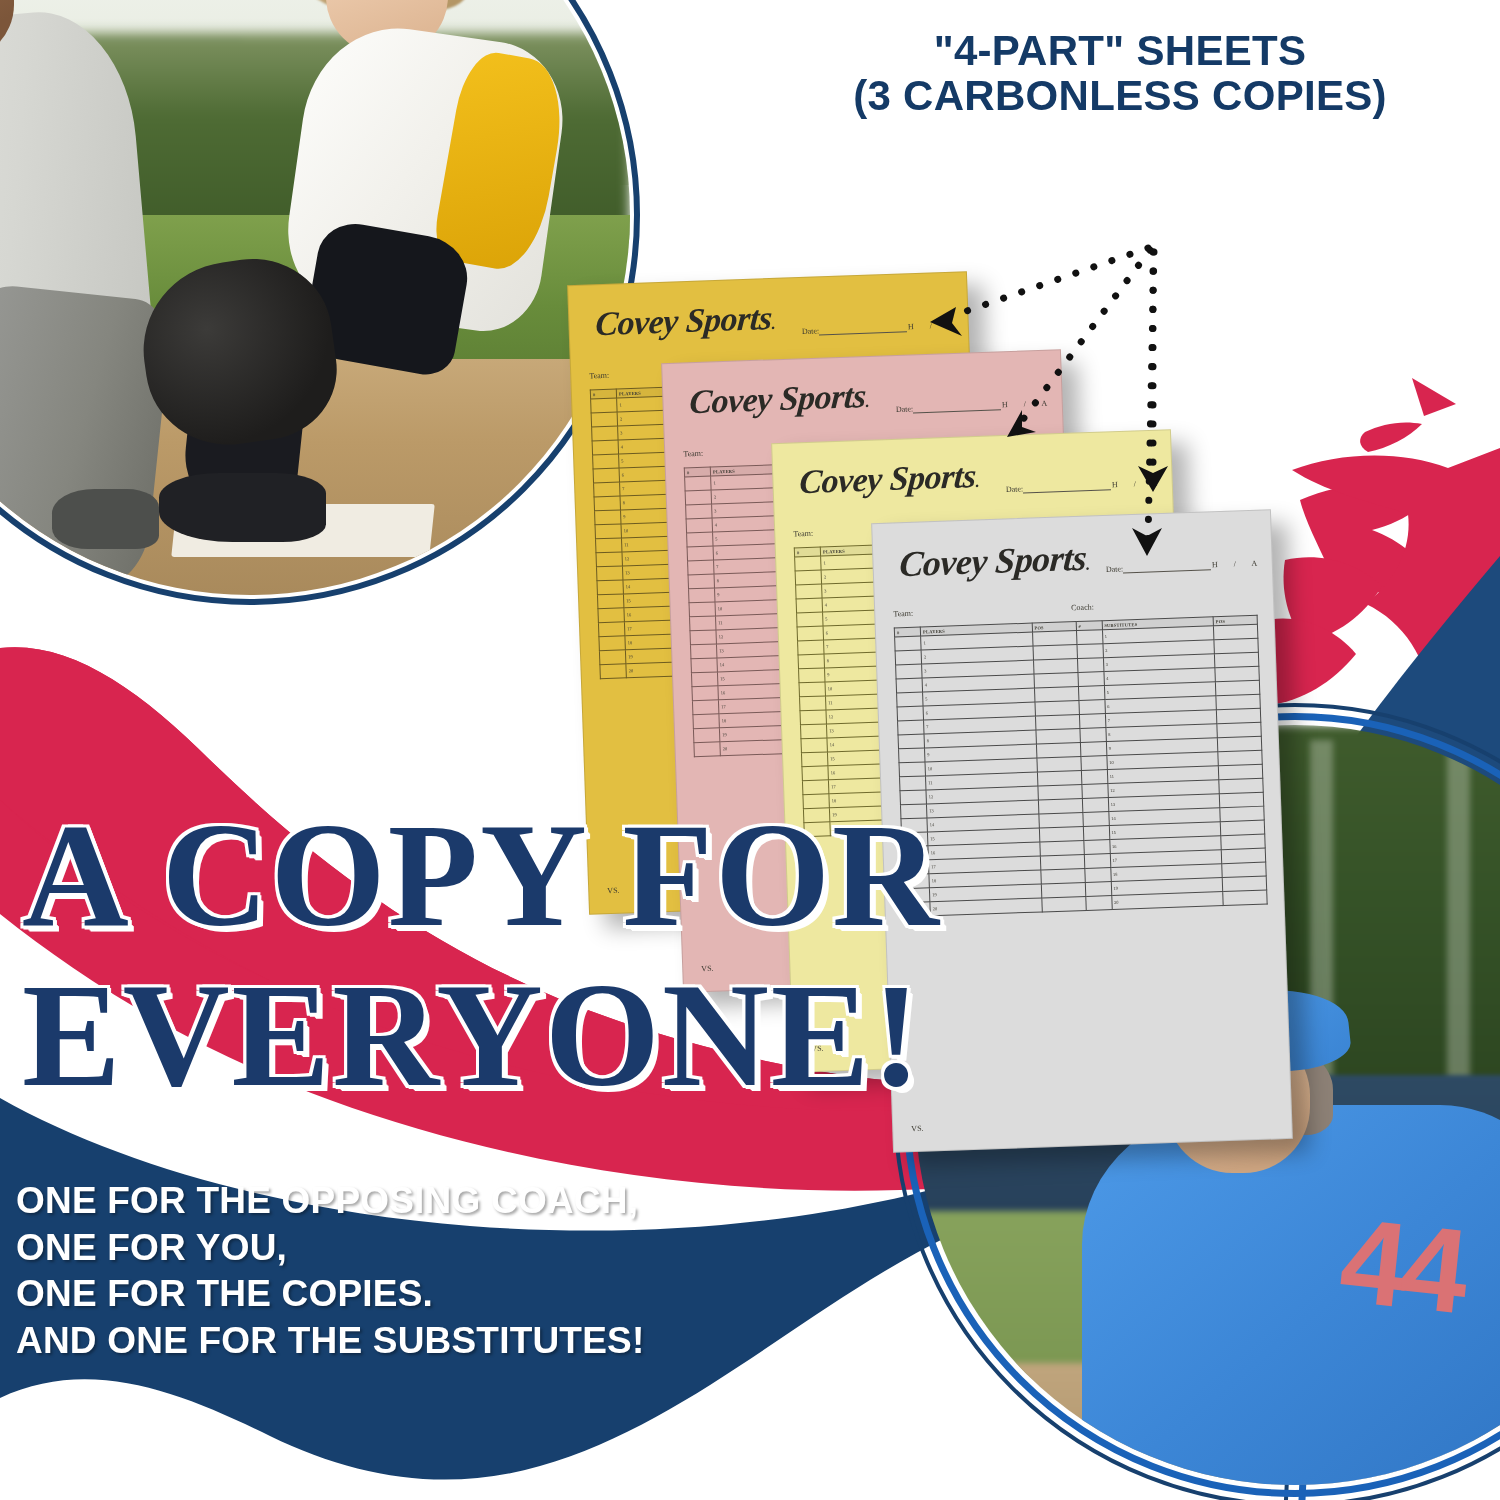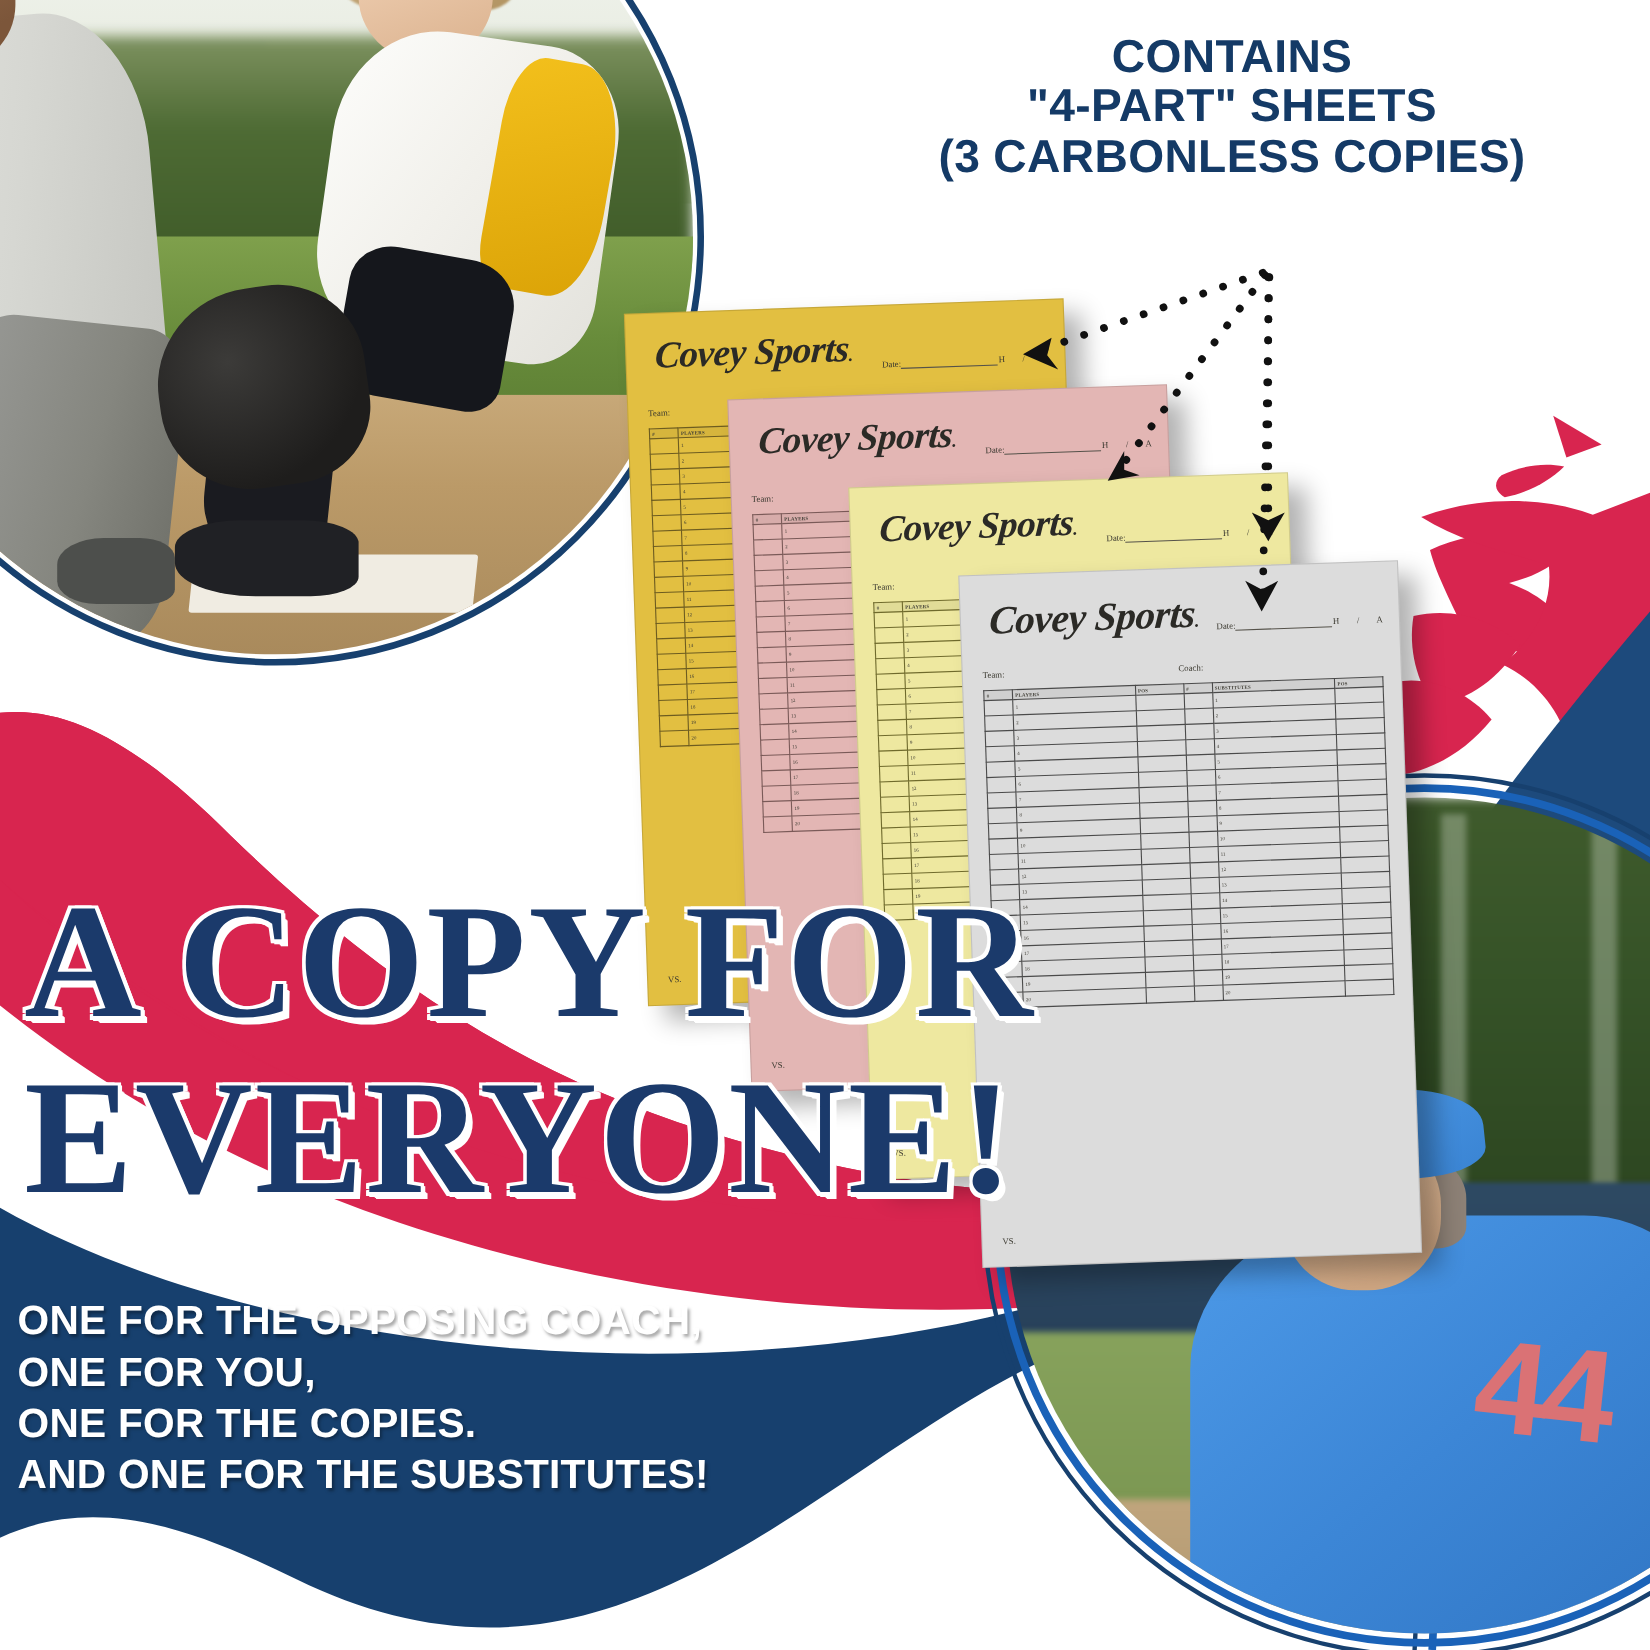--- a/index.html
+++ b/index.html
@@ -1031,21 +1031,20 @@
     </g>
     <g fill="#111">
       <path d="M930 322 L956 307 L952 323 L962 336 Z"></path>
       <path d="M1007 437 L1022 410 L1022 427 L1036 432 Z"></path>
       <path d="M1153 492 L1138 466 L1153 473 L1168 466 Z"></path>
       <path d="M1147 556 L1132 528 L1147 536 L1162 528 Z"></path>
     </g>
   </svg>
 
   <div class="head-note">
-    <div>CONTAINS</div>
     <div>"4-PART" SHEETS</div>
     <div>(3 CARBONLESS COPIES)</div>
   </div>
 
   <div class="big-head l2">EVERYONE!</div>
   <div class="big-head l1">A COPY FOR</div>
 
   <div class="bottom-list">
     <div>ONE FOR THE OPPOSING COACH,</div>
     <div>ONE FOR YOU,</div>

